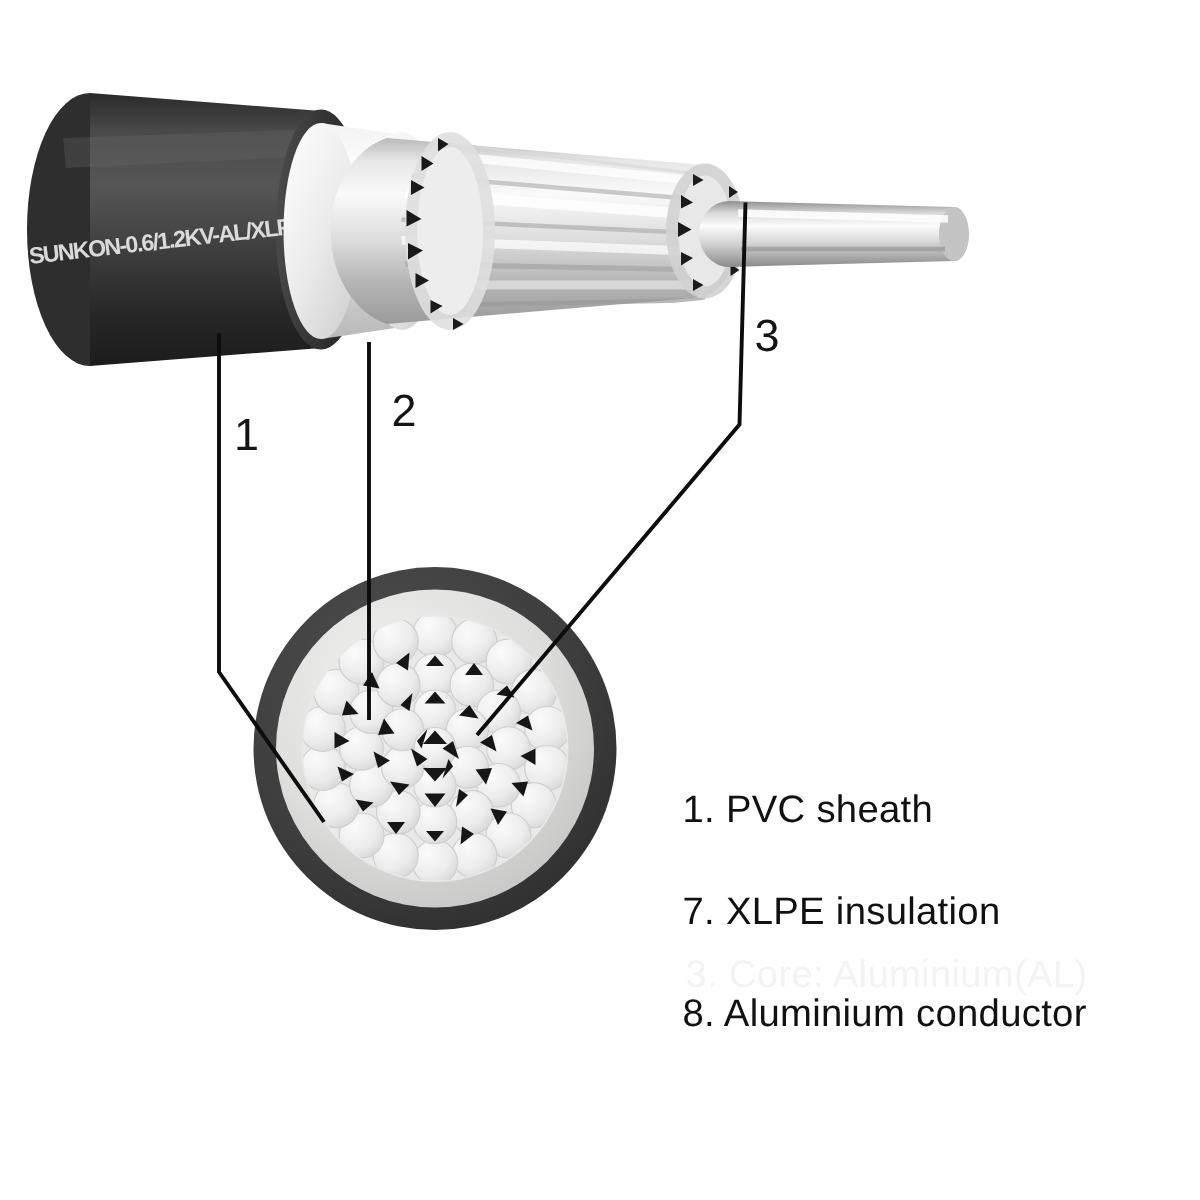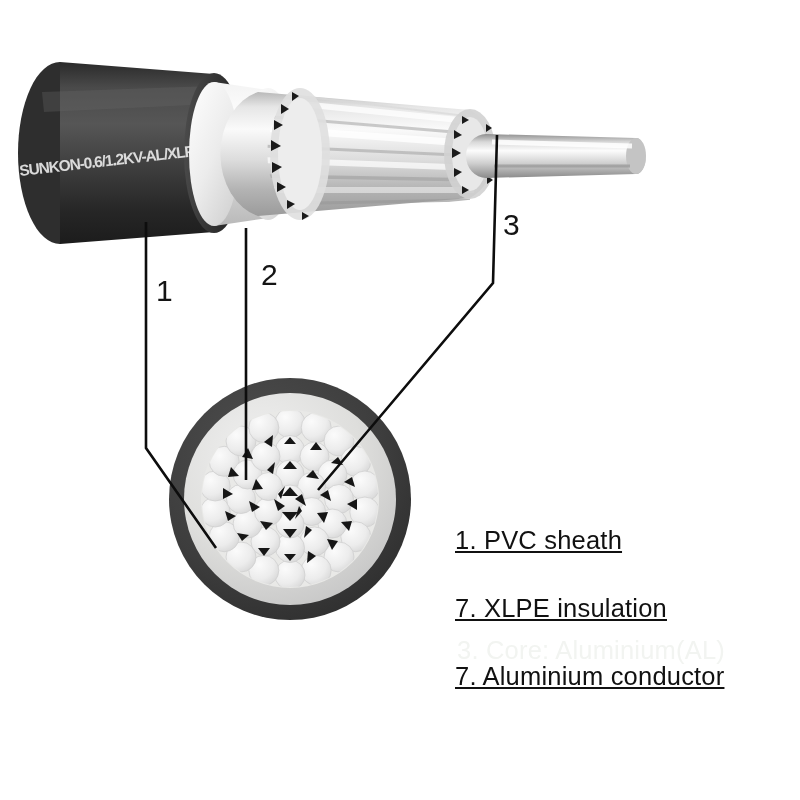--- a/index.html
+++ b/index.html
@@ -33,21 +33,20 @@
     width: 330px;
   }
   .legend-item {
     font-family: "Liberation Sans", sans-serif;
     font-size: 25.5px;
     color: #111111;
     letter-spacing: 0.2px;
     white-space: nowrap;
     height: 68px;
     line-height: 34px;
-    text-decoration: underline;
   }
   .legend-item.ghost-host {
     position: relative;
   }
   .legend-ghost {
     position: absolute;
     left: 2px;
     top: -26px;
     font-family: "Liberation Sans", sans-serif;
     font-size: 25.5px;
@@ -333,17 +332,17 @@
 
   <div id="callout-num-1" class="callout-num">1</div>
   <div id="callout-num-2" class="callout-num">2</div>
   <div id="callout-num-3" class="callout-num">3</div>
 
   <div class="legend">
     <div class="legend-item">1. PVC sheath</div>
     <div class="legend-item">7. XLPE insulation</div>
     <div class="legend-item ghost-host">
       <span class="legend-ghost">3. Core: Aluminium(AL)</span>
-      <span>7. Aluminium conductor</span>
+      <span>8. Aluminium conductor</span>
     </div>
   </div>
 
 </div>
 
 </body></html>

